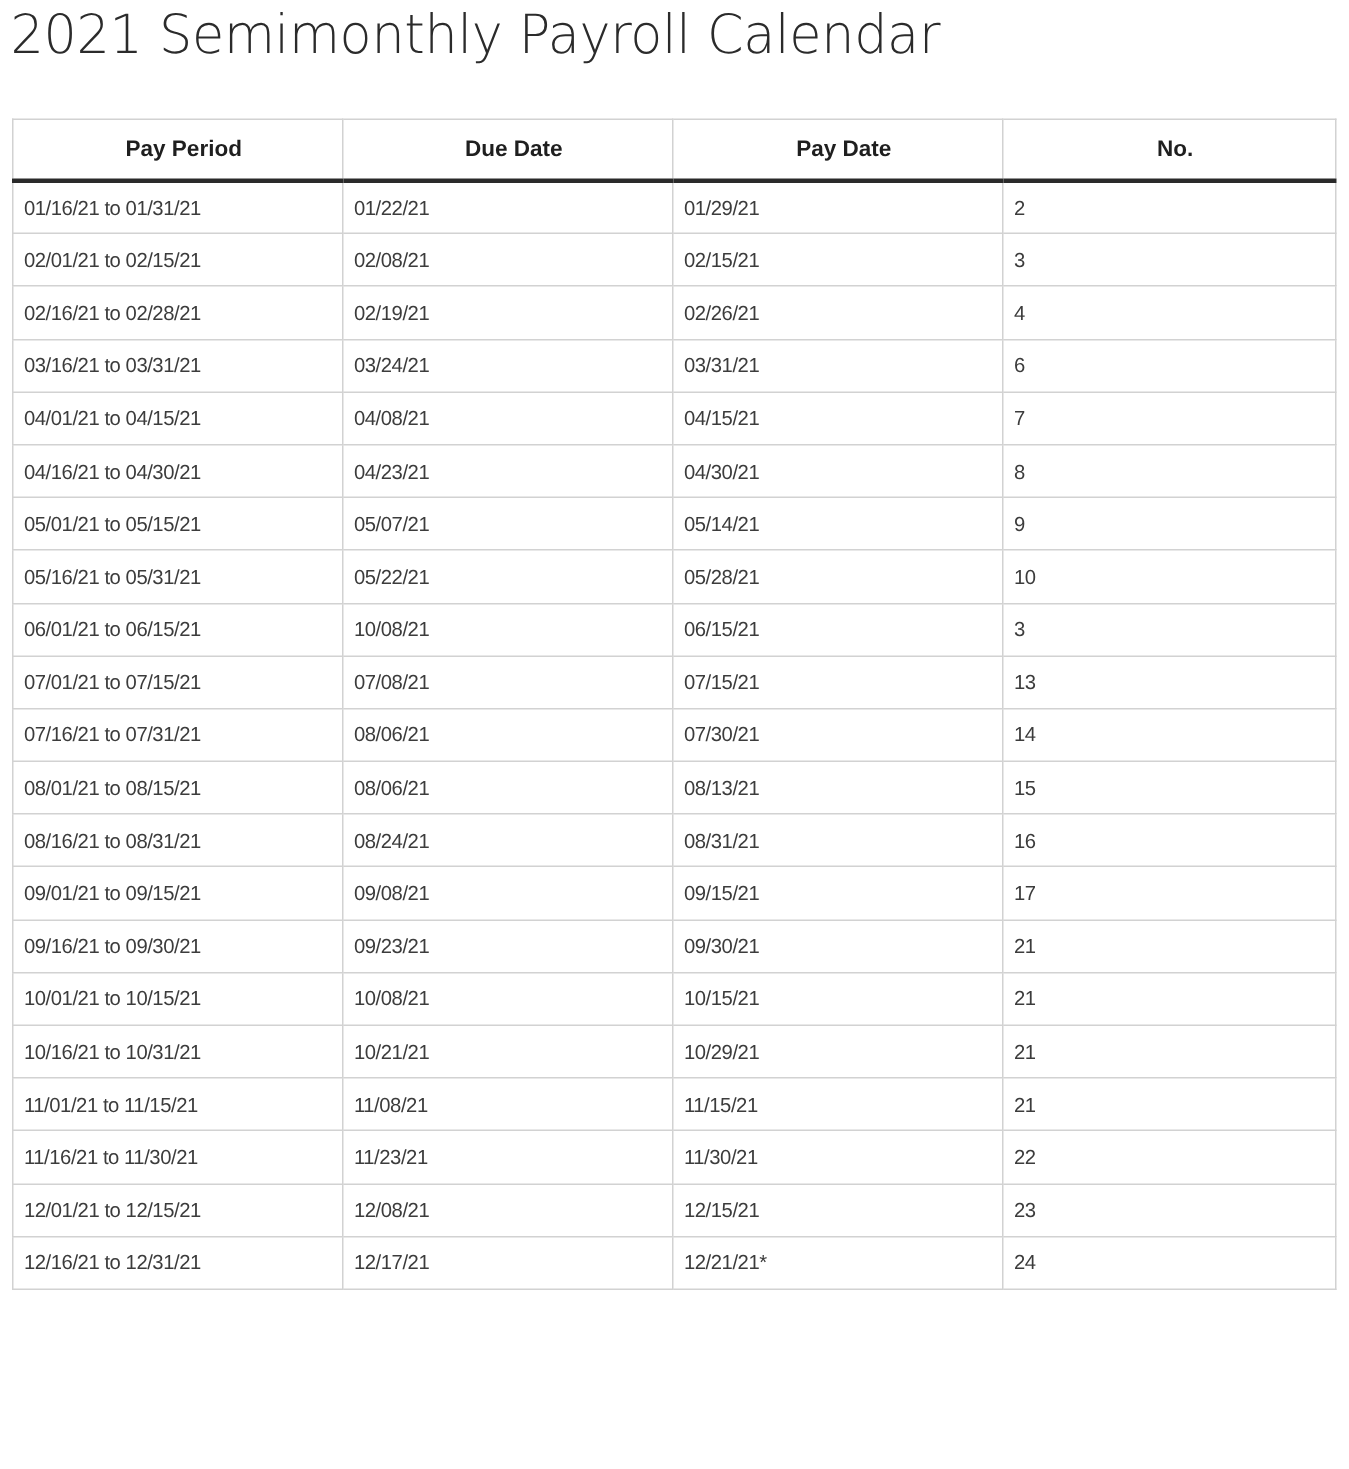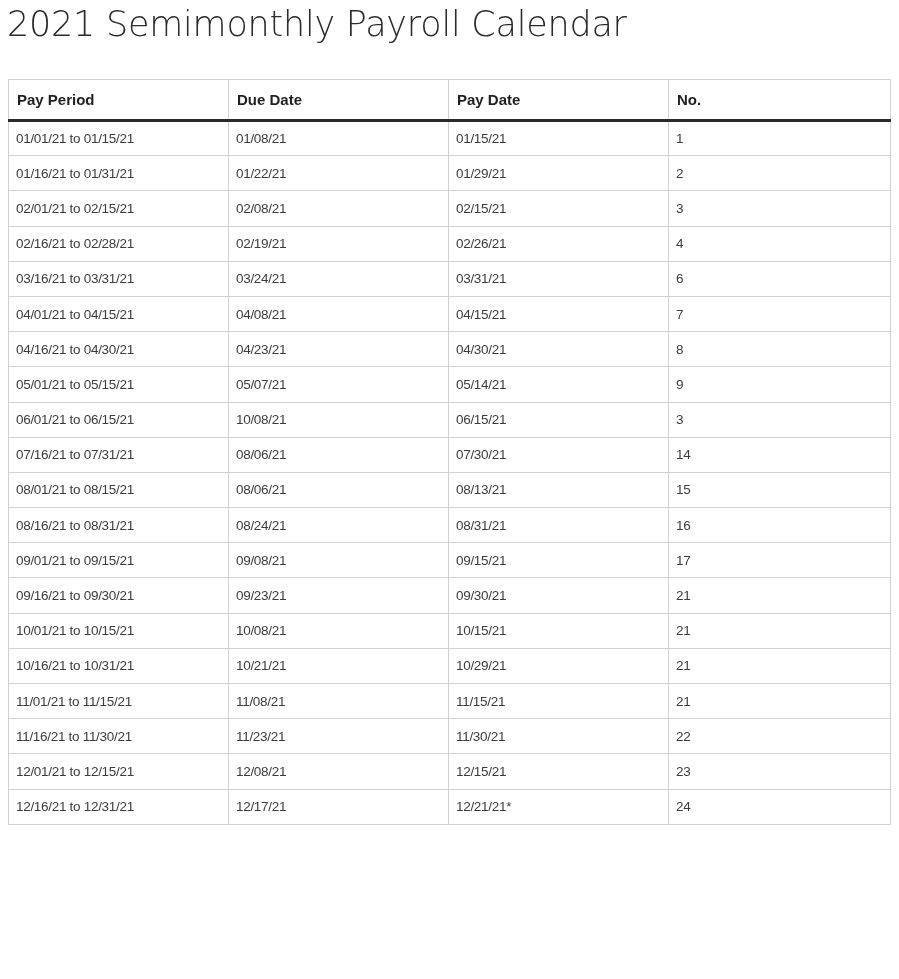--- a/index.html
+++ b/index.html
@@ -37,21 +37,21 @@
       border-collapse: collapse;
       table-layout: fixed;
     }
     .payroll-table col.c1 { width: 220px; }
     .payroll-table col.c2 { width: 220px; }
     .payroll-table col.c3 { width: 220px; }
     .payroll-table col.c4 { width: 222px; }
     .payroll-table th {
       height: 41px;
       padding: 0 0 0 8px;
-      text-align: left;
+      text-align: center;
       vertical-align: middle;
       font-size: 15px;
       font-weight: bold;
       color: #1f1f1f;
       border: 1px solid #d2d2d2;
       border-bottom: 3px solid #2a2a2a;
       box-sizing: border-box;
       margin-left: 24px;
     }
     .payroll-table td {
@@ -81,26 +81,20 @@
   <thead>
     <tr>
       <th>Pay Period</th>
       <th>Due Date</th>
       <th>Pay Date</th>
       <th>No.</th>
     </tr>
   </thead>
   <tbody id="table-body">
       <tr>
-        <td>01/01/21 to 01/15/21</td>
-        <td>01/08/21</td>
-        <td>01/15/21</td>
-        <td>1</td>
-      </tr>
-      <tr>
         <td>01/16/21 to 01/31/21</td>
         <td>01/22/21</td>
         <td>01/29/21</td>
         <td>2</td>
       </tr>
       <tr>
         <td>02/01/21 to 02/15/21</td>
         <td>02/08/21</td>
         <td>02/15/21</td>
         <td>3</td>
@@ -129,26 +123,38 @@
         <td>04/30/21</td>
         <td>8</td>
       </tr>
       <tr>
         <td>05/01/21 to 05/15/21</td>
         <td>05/07/21</td>
         <td>05/14/21</td>
         <td>9</td>
       </tr>
       <tr>
+        <td>05/16/21 to 05/31/21</td>
+        <td>05/22/21</td>
+        <td>05/28/21</td>
+        <td>10</td>
+      </tr>
+      <tr>
         <td>06/01/21 to 06/15/21</td>
         <td>10/08/21</td>
         <td>06/15/21</td>
         <td>3</td>
       </tr>
       <tr>
+        <td>07/01/21 to 07/15/21</td>
+        <td>07/08/21</td>
+        <td>07/15/21</td>
+        <td>13</td>
+      </tr>
+      <tr>
         <td>07/16/21 to 07/31/21</td>
         <td>08/06/21</td>
         <td>07/30/21</td>
         <td>14</td>
       </tr>
       <tr>
         <td>08/01/21 to 08/15/21</td>
         <td>08/06/21</td>
         <td>08/13/21</td>
         <td>15</td>

